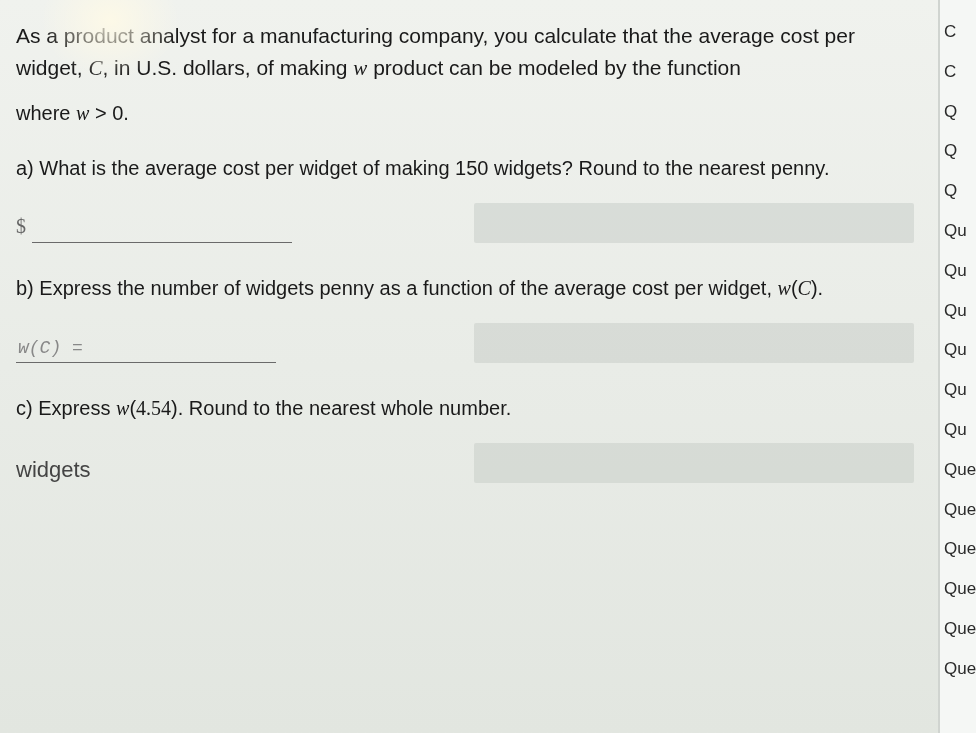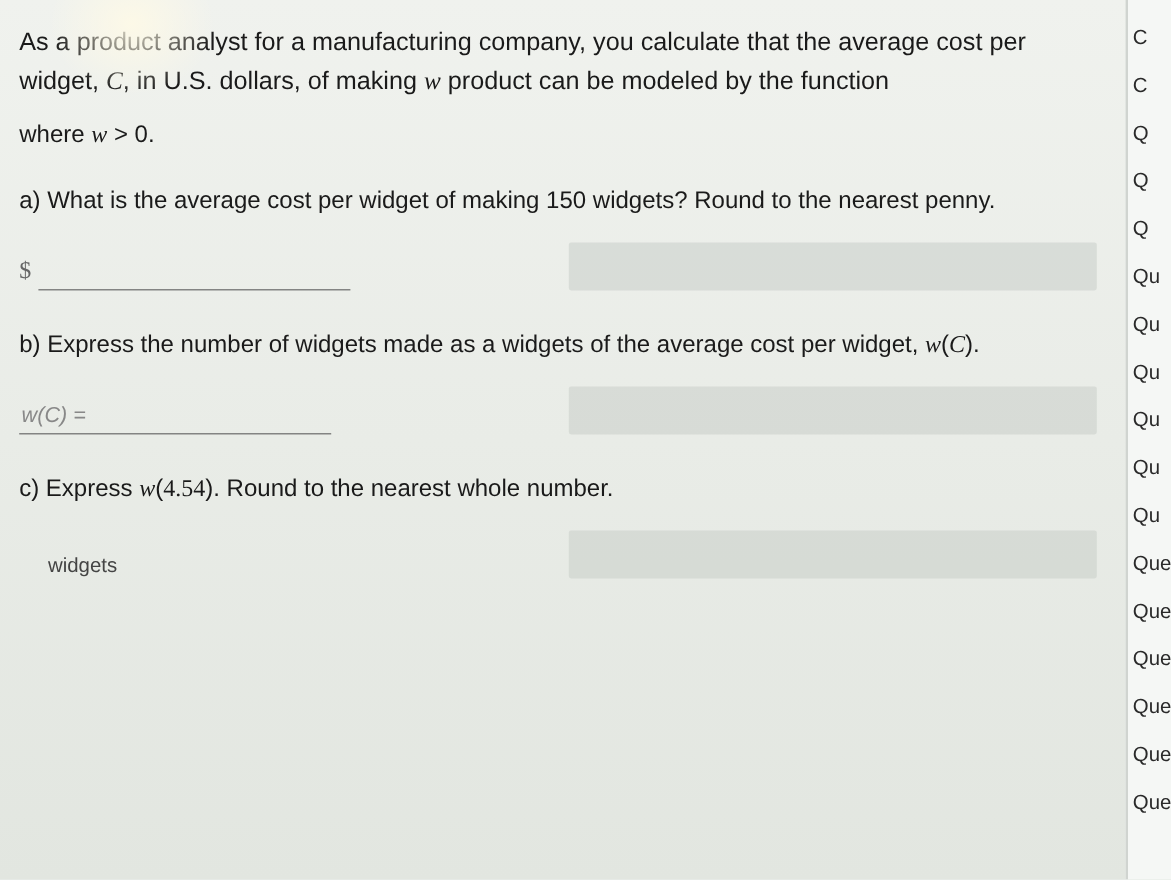--- a/index.html
+++ b/index.html
@@ -117,27 +117,27 @@
 }
 .ghost-box {
   background: rgba(200,205,200,0.55);
   height: 40px;
   flex: 1;
   max-width: 440px;
   margin-left: auto;
   border-radius: 2px;
 }
 .suffix {
-  font-size: 17px;
+  font-size: 22px;
   color: #444;
-  margin-left: 24px;
+  margin-left: 0;
   align-self: center;
 }
 .italic-label {
-  font-family: Liberation Sans, sans-serif;
+  font-family: Liberation Mono, monospace;
   font-style: italic;
   color: #888;
 }
 .glare {
   position: absolute;
   top: -40px;
   left: 40px;
   width: 140px;
   height: 120px;
   background: radial-gradient(ellipse at center, rgba(255,250,230,0.85) 0%, rgba(255,250,230,0) 70%);
@@ -164,21 +164,21 @@
     <p class="part">a) What is the average cost per widget of making 150 widgets? Round to the nearest penny.</p>
     <div class="answer-row">
       <div class="answer-field">
         <span class="prefix">$</span>
         <input class="input-line" style="">
       </div>
       <div class="ghost-box"></div>
     </div>
 
     <p class="part">
-      <span>b) Express the number of widgets made as a widgets of the average cost per widget, </span><span class="math-var">w</span><span>(</span><span class="math-var">C</span><span>).</span>
+      <span>b) Express the number of widgets penny as a function of the average cost per widget, </span><span class="math-var">w</span><span>(</span><span class="math-var">C</span><span>).</span>
     </p>
     <div class="answer-row">
       <div class="answer-field">
         <input class="input-line italic-label" value="w(C) =" style="">
       </div>
       <div class="ghost-box"></div>
     </div>
 
     <p class="part">
       <span>c) Express </span><span class="math-var">w</span><span>(</span><span style="font-family:Liberation Serif, serif;">4.54</span><span>)</span><span>. Round to the nearest whole number.</span>

